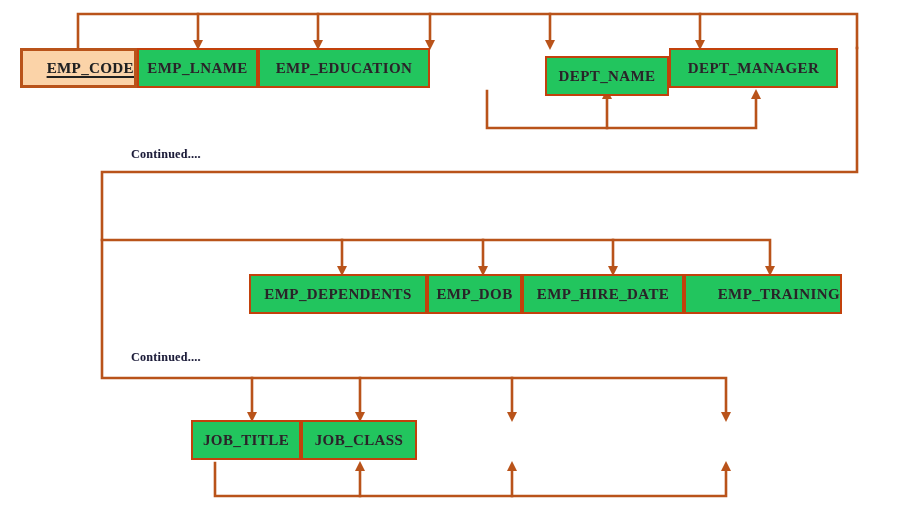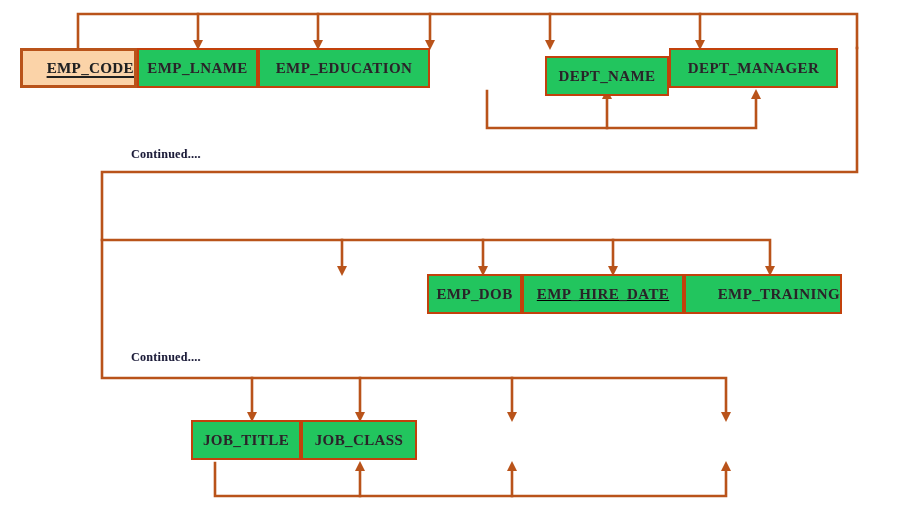--- a/index.html
+++ b/index.html
@@ -154,24 +154,27 @@
   </div>
   <div class="attr-box" style="left:545px; top:48px; width:124px;margin-top:8px;">
     <span class="attr-label">DEPT_NAME</span>
   </div>
   <div class="attr-box" style="left:669px; top:48px; width:169px;">
     <span class="attr-label">DEPT_MANAGER</span>
   </div>
 
   <div class="cont-label" style="left:131px; top:147px;">Continued....</div>
 
+  <div class="attr-box" style="left:249px; top:274px; width:178px;">
+    <span class="attr-label">EMP_DEPENDENTS</span>
+  </div>
   <div class="attr-box" style="left:427px; top:274px; width:95px;">
     <span class="attr-label">EMP_DOB</span>
   </div>
-  <div class="attr-box" style="left:522px; top:274px; width:162px;text-decoration:underline;">
+  <div class="attr-box" style="left:522px; top:274px; width:162px;">
     <span class="attr-label">EMP_HIRE_DATE</span>
   </div>
   <div class="attr-box" style="left:684px; top:274px; width:158px;justify-content:flex-end;">
     <span class="attr-label">EMP_TRAINING</span>
   </div>
 
   <div class="cont-label" style="left:131px; top:350px;">Continued....</div>
 
   <div class="attr-box" style="left:191px; top:420px; width:110px;">
     <span class="attr-label">JOB_TITLE</span>

